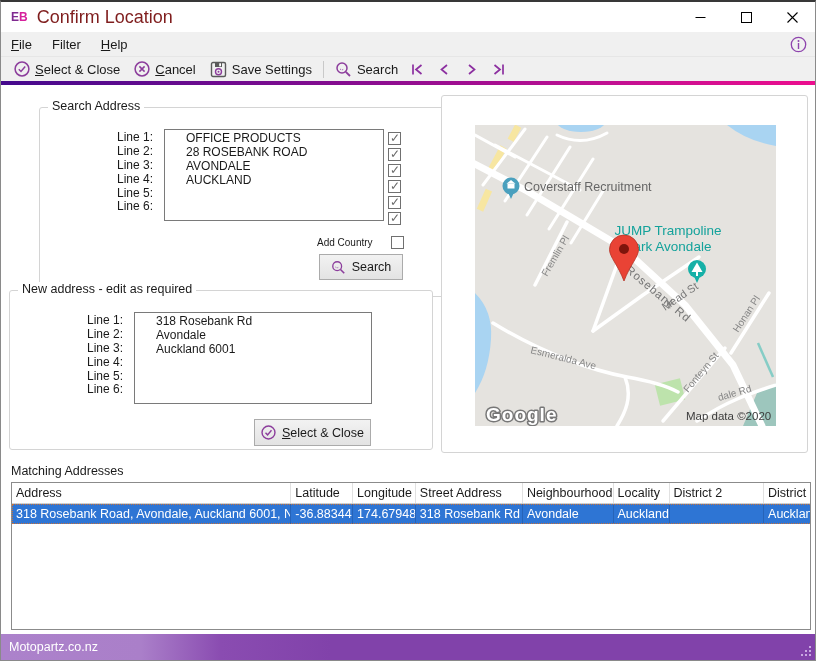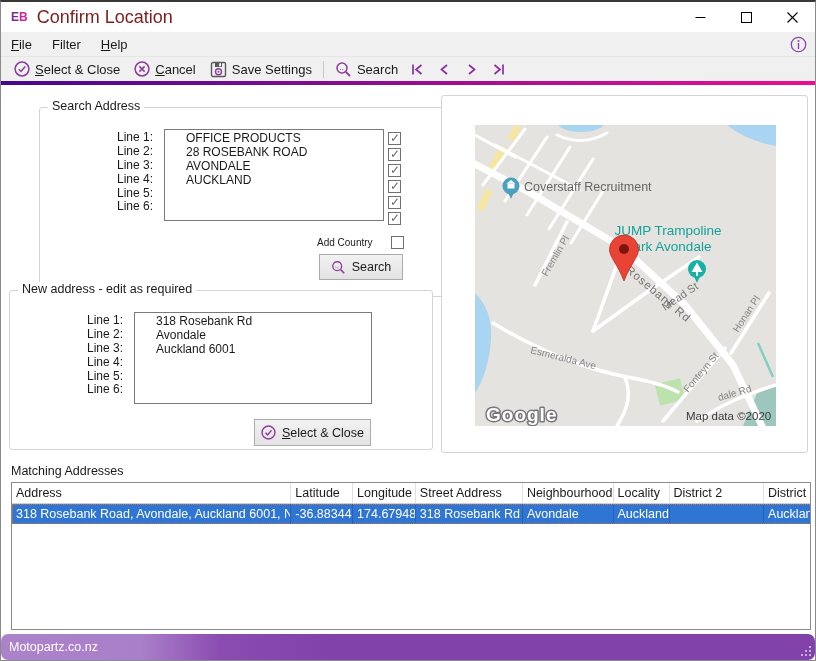--- a/index.html
+++ b/index.html
@@ -61,21 +61,21 @@
   .match-label { position:absolute; left:10px; top:379px; font-size:12.5px; }
   .match-table { position:absolute; left:10px; top:397px; width:800px; height:148px; border:1px solid #8b8b8b; background:#fff; overflow:hidden; }
   .t-head { display:flex; height:21px; border-bottom:1px solid #d0d0d0; background:#fff; width:810px; }
   .t-head .cell { border-right:1px solid #e1e1e1; font-size:12.5px; line-height:20px; padding-left:4px; white-space:nowrap; overflow:hidden; }
   .t-row { display:flex; height:20px; width:810px; background:#2E75D4; color:#fff; outline:1px dotted #C8733C; outline-offset:-1px; }
   .t-row .cell { border-right:1px solid #2663B8; font-size:12.5px; line-height:20px; padding-left:4px; white-space:nowrap; overflow:hidden; }
   .c0{width:290px;} .c1{width:64px;} .c2{width:65px;} .c3{width:111px;} .c4{width:94px;} .c5{width:58px;} .c6{width:98px;} .c7{width:60px;}
 
   
   .statusbar { height:26px; flex:0 0 auto; position:relative; display:flex; align-items:center;
-    background:linear-gradient(to right,#AC82CB 0px,#AA7FC9 140px,#8A4CB1 220px,#8142AA 330px,#8142AA 100%);border-radius:7px; }
+    background:linear-gradient(to right,#AC82CB 0px,#AA7FC9 140px,#8A4CB1 220px,#8142AA 330px,#8142AA 100%); }
   .statusbar .sb-text { color:#fff; font-size:12.5px; padding-left:8px; }
   .grip { position:absolute; right:4px; bottom:4px; width:2px; height:2px; background:#C9A9E2;
     box-shadow:0 0 #C9A9E2, 0 -4px #C9A9E2, 0 -8px #C9A9E2, -4px 0 #C9A9E2, -4px -4px #C9A9E2, -8px 0 #C9A9E2; }
 
   svg text { font-family:"Liberation Sans", sans-serif; }
 </style>
 </head>
 <body>
 
 <div class="window">

